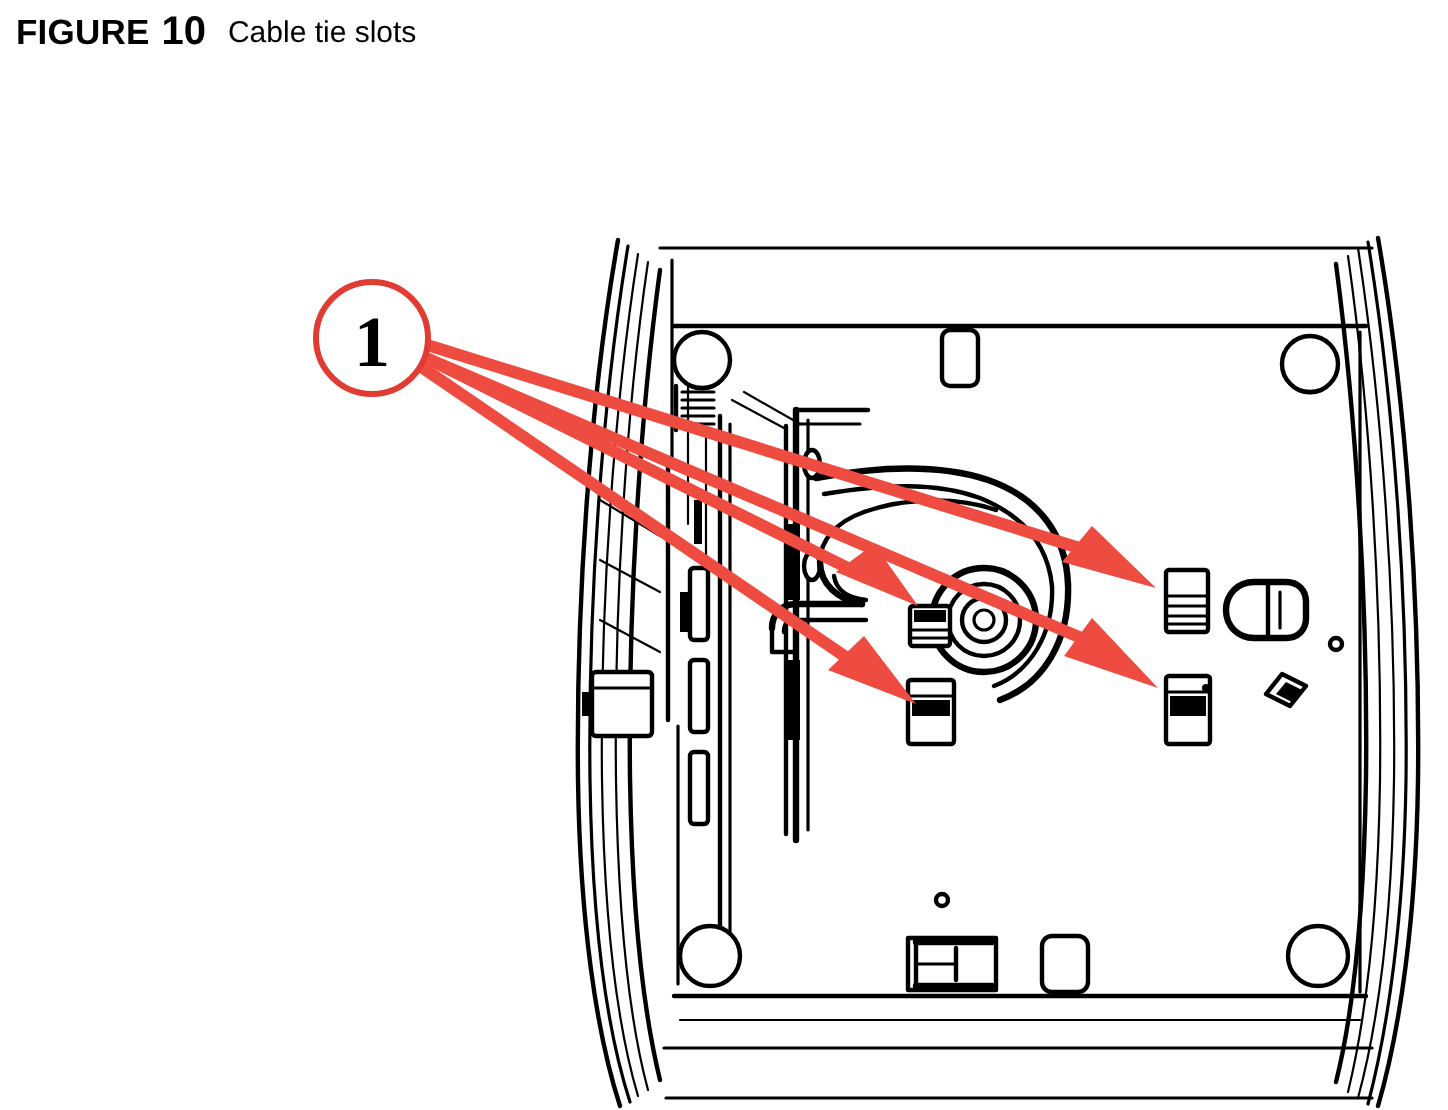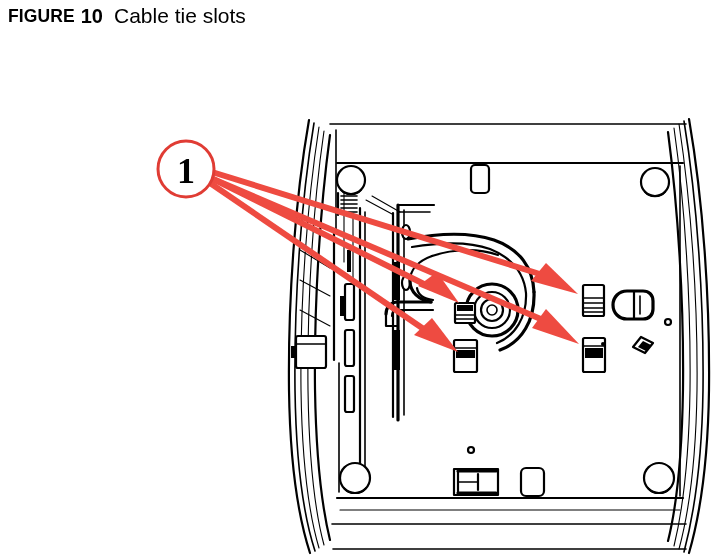--- a/index.html
+++ b/index.html
@@ -40,21 +40,21 @@
   }
   .caption-number {
     font-family: "Liberation Sans", sans-serif;
     font-size: 20px;
     font-weight: bold;
     color: #000000;
     margin-left: 6px;
   }
   .caption-title {
     font-family: "Liberation Sans", sans-serif;
-    font-size: 21px;
+    font-size: 15px;
     font-weight: normal;
     color: #000000;
     margin-left: 11px;
   }
   .figure-canvas {
     position: absolute;
     left: 0;
     top: 0;
     width: 724px;
     height: 555px;

